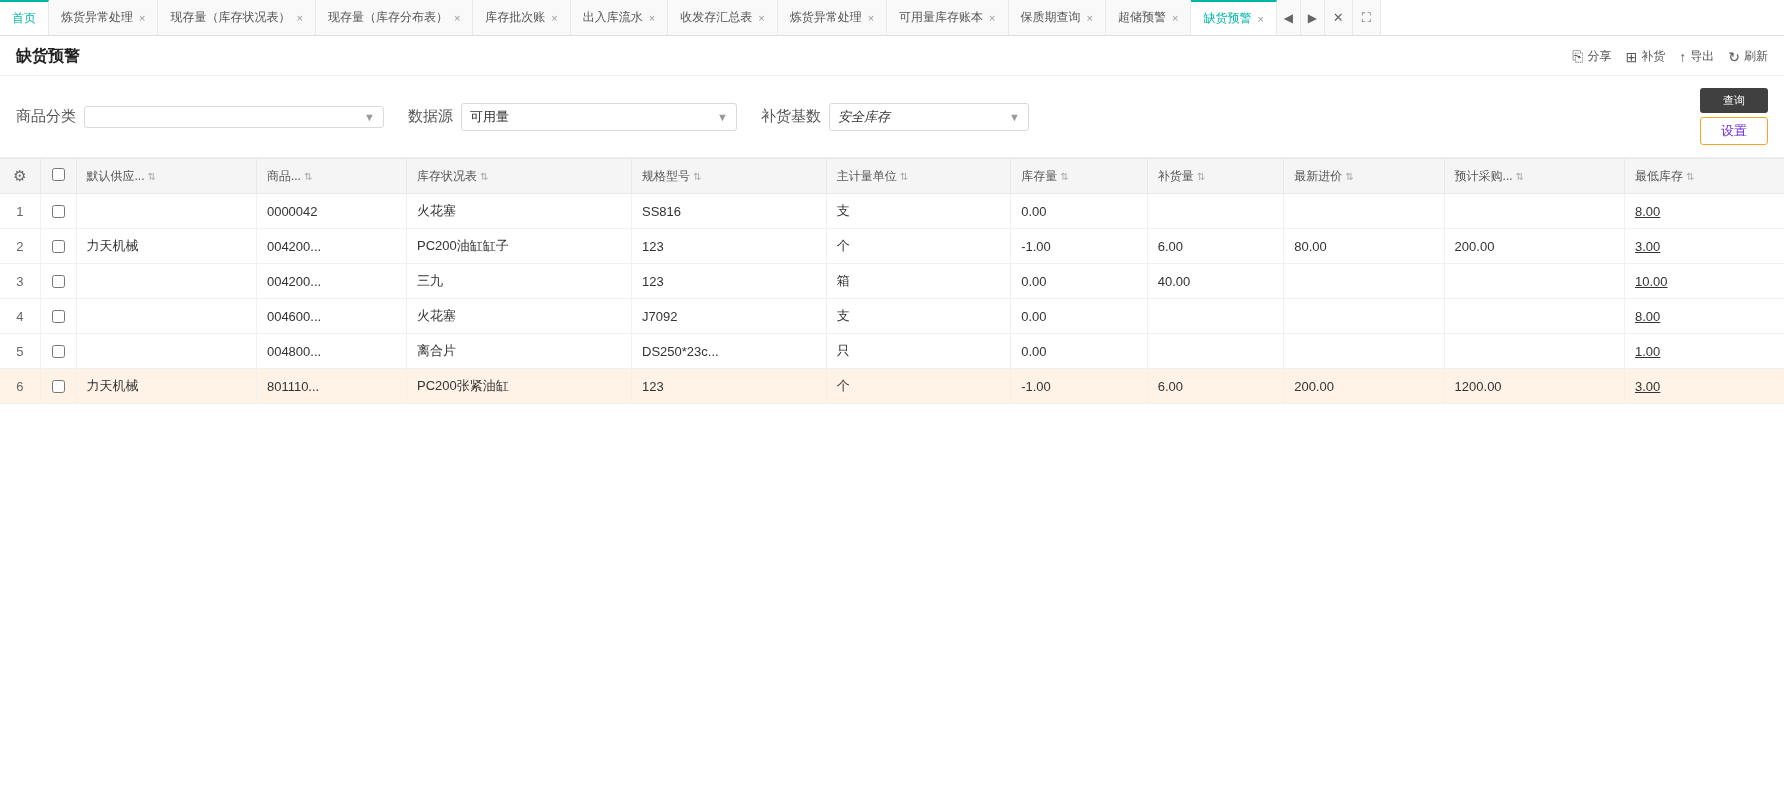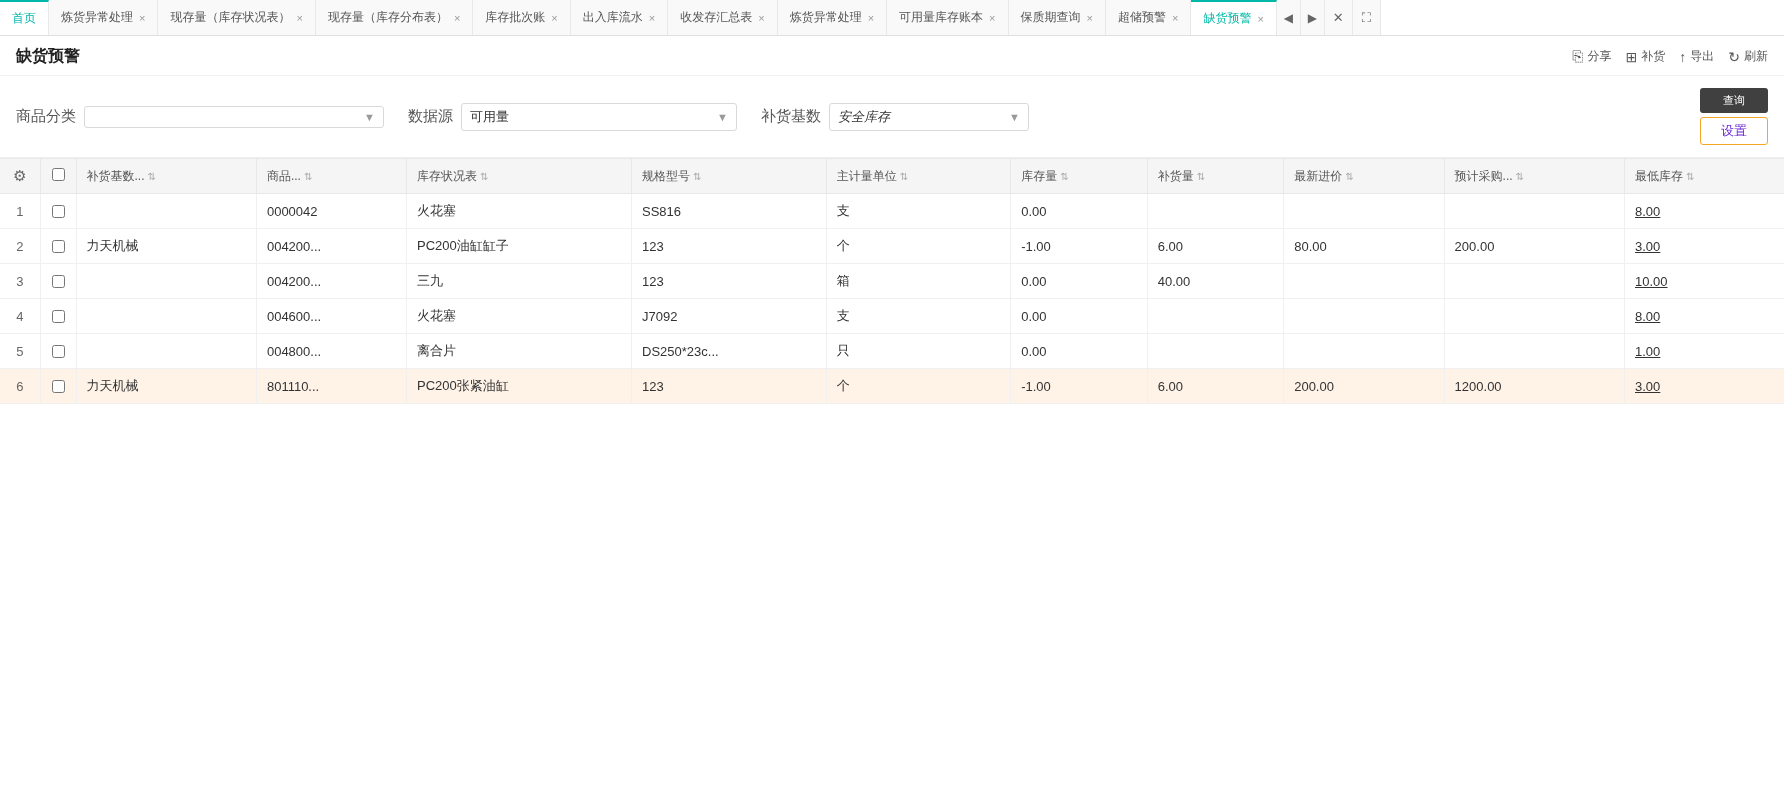--- a/index.html
+++ b/index.html
@@ -330,21 +330,21 @@
       <thead>
         <tr>
           <th class="col-settings">
             <span class="gear-icon">⚙</span>
           </th>
           <th class="col-checkbox">
             <input type="checkbox" style="">
           </th>
           <th>
             <div class="th-sort">
-              <span>补货基数...</span>
+              <span>默认供应...</span>
               <span class="sort-icon">⇅</span>
             </div>
           </th>
           <th>
             <div class="th-sort">
               <span>商品...</span>
               <span class="sort-icon">⇅</span>
             </div>
           </th>
           <th>

